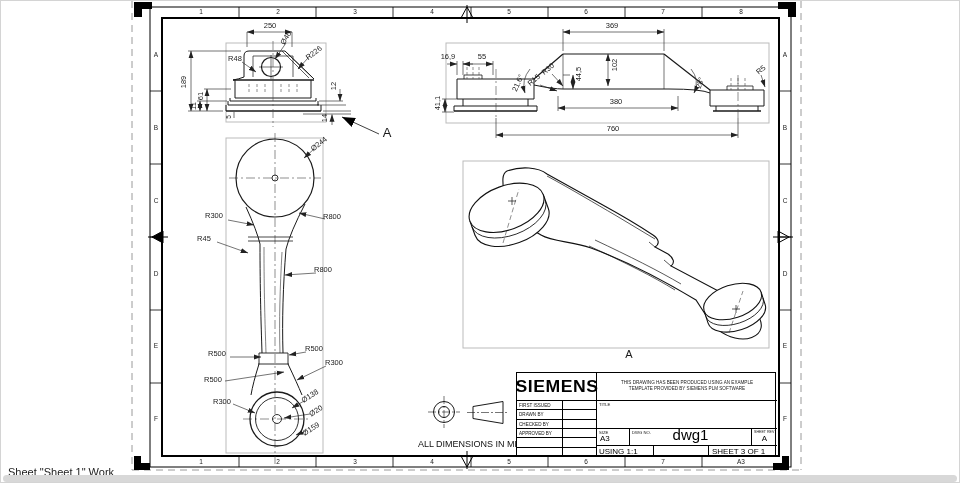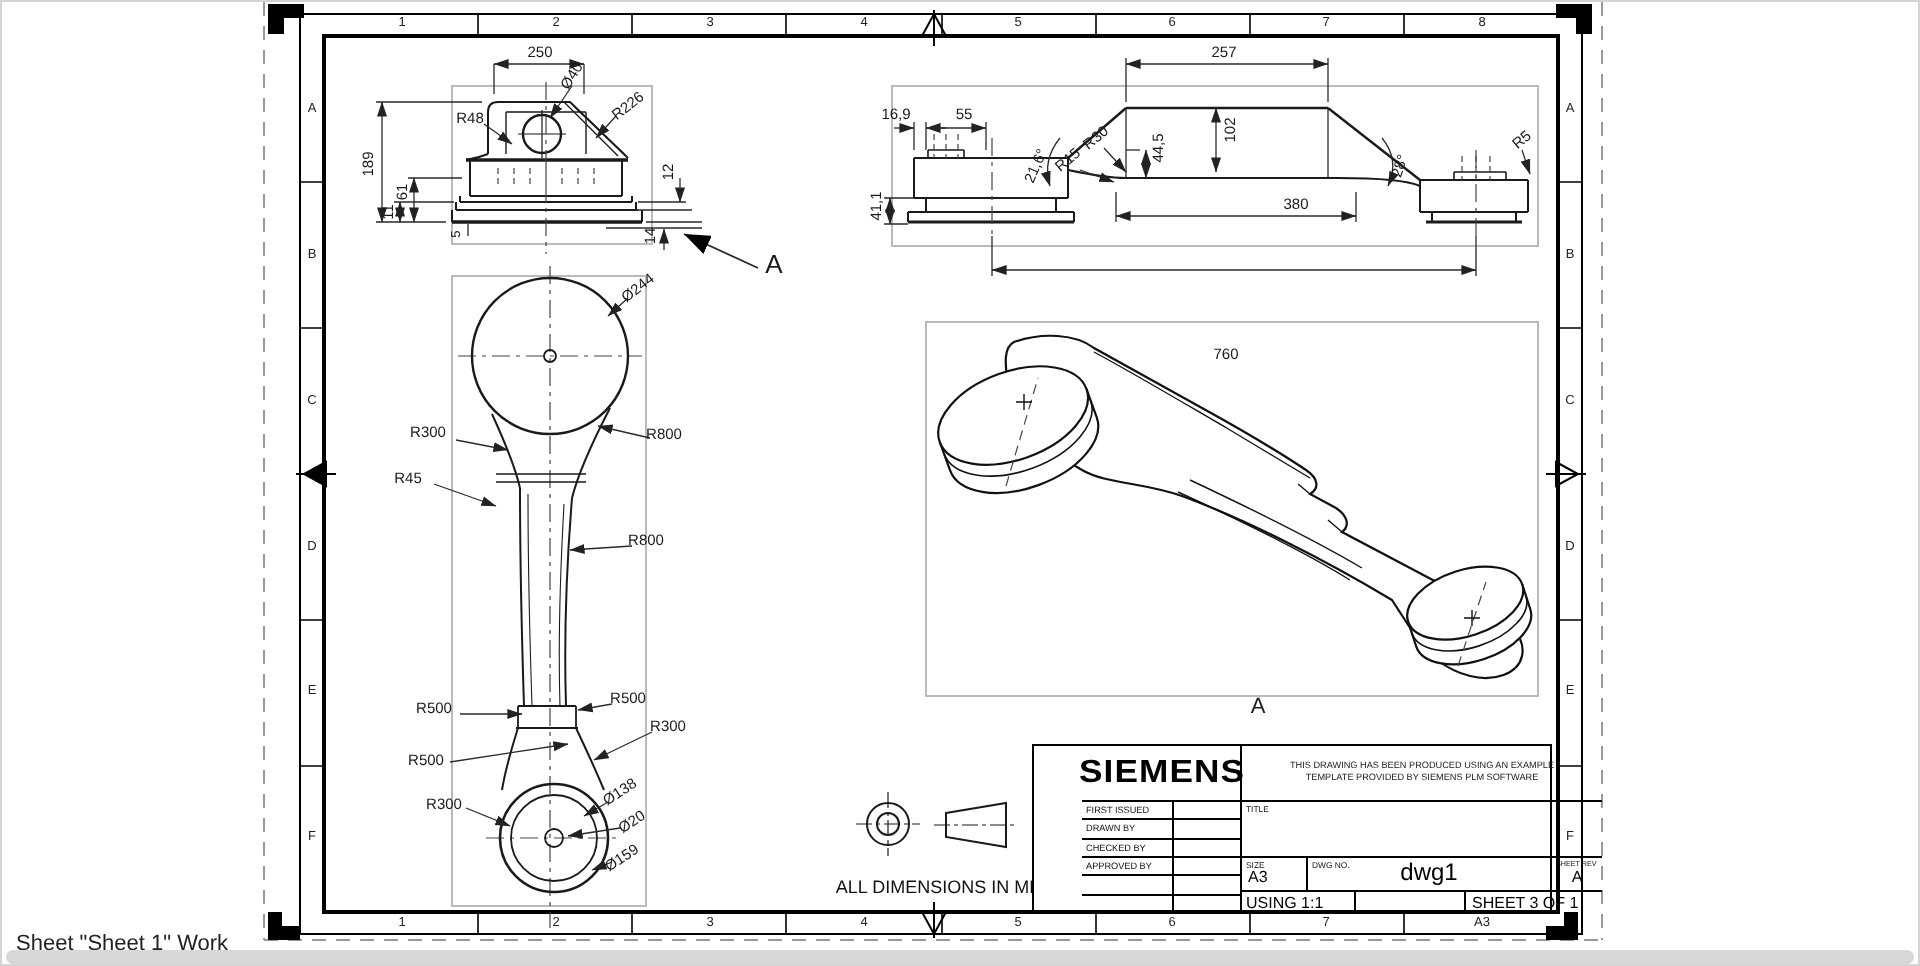--- a/index.html
+++ b/index.html
@@ -10,21 +10,21 @@
        transform:translate(-50%,-50%);line-height:1;}
   .zone{font-size:6.5px;color:#222;}
   .big-a{font-size:13px;}
   .viewword{font-size:7.5px;letter-spacing:.3px;margin-top:24px;}
   .viewletter{font-size:11px;}
   .note{font-size:9px;color:#111;}
   .status{font-size:11px;color:#222;transform:none;}
   
   .tb{position:absolute;left:515px;top:371px;width:260px;height:84px;border:1.4px solid #000;
       box-sizing:border-box;background:#fff;}
-  .tb .cell{position:absolute;box-sizing:border-box;border-right:1px solid #000;border-bottom:1px solid #000;margin-left:24px;}
+  .tb .cell{position:absolute;box-sizing:border-box;border-right:1px solid #000;border-bottom:1px solid #000;}
   .tb .nb{border-bottom:none;}
   .tb .nr{border-right:none;}
   .tinylbl{position:absolute;font-size:4.2px;color:#111;left:2px;top:1px;white-space:nowrap;}
   .rowlbl{position:absolute;font-size:4.6px;color:#111;left:2px;top:50%;transform:translateY(-50%);white-space:nowrap;}
   .brand{position:absolute;left:50%;top:50%;transform:translate(-50%,-50%) scaleX(1.1);
          font-size:16px;font-weight:700;letter-spacing:.5px;color:#000;}
   .disc{position:absolute;left:0;top:7px;width:100%;text-align:center;font-size:4.6px;line-height:6px;color:#222;}
   .val8{position:absolute;font-size:8px;color:#000;}
   .bstrip{position:absolute;left:2px;right:2px;bottom:0;height:7px;background:#d8d8d8;border-radius:4px;}
 </style>
@@ -273,30 +273,30 @@
 <span class="lbl" style="left:234px;top:58px;">R48</span>
 <span class="lbl" style="left:313px;top:52px;transform:translate(-50%,-50%) rotate(-38deg);">R226</span>
 <span class="lbl" style="left:183px;top:81px;transform:translate(-50%,-50%) rotate(-90deg);">189</span>
 <span class="lbl" style="left:200px;top:95px;transform:translate(-50%,-50%) rotate(-90deg);">61</span>
 <span class="lbl" style="left:193px;top:105px;transform:translate(-50%,-50%) rotate(-90deg);">11</span>
 <span class="lbl" style="left:228px;top:116px;font-size:6.5px;transform:translate(-50%,-50%) rotate(-90deg);">5</span>
 <span class="lbl" style="left:333px;top:85px;transform:translate(-50%,-50%) rotate(-90deg);">12</span>
 <span class="lbl" style="left:324px;top:117px;transform:translate(-50%,-50%) rotate(-90deg);">14</span>
 <span class="lbl big-a" style="left:386px;top:131px;">A</span>
 
-<span class="lbl" style="left:611px;top:25px;">257</span>
+<span class="lbl" style="left:611px;top:25px;">369</span>
 <span class="lbl" style="left:447px;top:56px;">16,9</span>
 <span class="lbl" style="left:481px;top:56px;">55</span>
 <span class="lbl" style="left:517px;top:82px;transform:translate(-50%,-50%) rotate(-66deg);">21,6°</span>
 <span class="lbl" style="left:547px;top:68px;transform:translate(-50%,-50%) rotate(-40deg);">R30</span>
 <span class="lbl" style="left:533px;top:79px;transform:translate(-50%,-50%) rotate(-40deg);">R15</span>
 <span class="lbl" style="left:578px;top:73px;transform:translate(-50%,-50%) rotate(-90deg);">44,5</span>
 <span class="lbl" style="left:614px;top:64px;transform:translate(-50%,-50%) rotate(-90deg);">102</span>
-<span class="lbl" style="left:647px;top:101px;">380</span>
-<span class="lbl" style="left:612px;top:128px;margin-top:48px;">760</span>
+<span class="lbl" style="left:615px;top:101px;">380</span>
+<span class="lbl" style="left:612px;top:128px;">760</span>
 <span class="lbl" style="left:699px;top:82px;transform:translate(-50%,-50%) rotate(-72deg);">28°</span>
 <span class="lbl" style="left:760px;top:69px;transform:translate(-50%,-50%) rotate(-40deg);">R5</span>
 <span class="lbl" style="left:437px;top:102px;transform:translate(-50%,-50%) rotate(-90deg);">41,1</span>
 
 <span class="lbl" style="left:318px;top:143px;transform:translate(-50%,-50%) rotate(-38deg);">Ø244</span>
 <span class="lbl" style="left:213px;top:215px;">R300</span>
 <span class="lbl" style="left:331px;top:216px;">R800</span>
 <span class="lbl" style="left:203px;top:238px;">R45</span>
 <span class="lbl" style="left:322px;top:269px;">R800</span>
 <span class="lbl" style="left:216px;top:353px;">R500</span>
@@ -344,21 +344,21 @@
   <div class="cell nb" style="left:46px;top:74.6px;width:34px;height:9.4px;"></div>
   <div class="cell nr" style="left:80px;top:28px;width:180px;height:28px;">
     <span class="tinylbl">TITLE</span>
   </div>
   <div class="cell" style="left:80px;top:56px;width:33px;height:17px;">
     <span class="tinylbl">SIZE</span>
     <span class="val8" style="left:3px;bottom:2px;">A3</span>
   </div>
   <div class="cell" style="left:113px;top:56px;width:122px;height:17px;">
     <span class="tinylbl">DWG NO.</span>
-    <span class="val8" style="left:50%;bottom:2px;transform:translateX(-50%);font-size:12px;">dwg1</span>
+    <span class="val8" style="left:50%;bottom:2px;transform:translateX(-50%);font-size:15px;">dwg1</span>
   </div>
   <div class="cell nr" style="left:235px;top:56px;width:25px;height:17px;">
     <span class="tinylbl" style="font-size:3.6px;">SHEET REV</span>
     <span class="val8" style="left:50%;bottom:2px;transform:translateX(-50%);">A</span>
   </div>
   <div class="cell nb" style="left:80px;top:73px;width:57px;height:11px;">
     <span class="val8" style="left:2px;top:1px;">USING 1:1</span>
   </div>
   <div class="cell nb" style="left:137px;top:73px;width:55px;height:11px;"></div>
   <div class="cell nb nr" style="left:192px;top:73px;width:68px;height:11px;">

